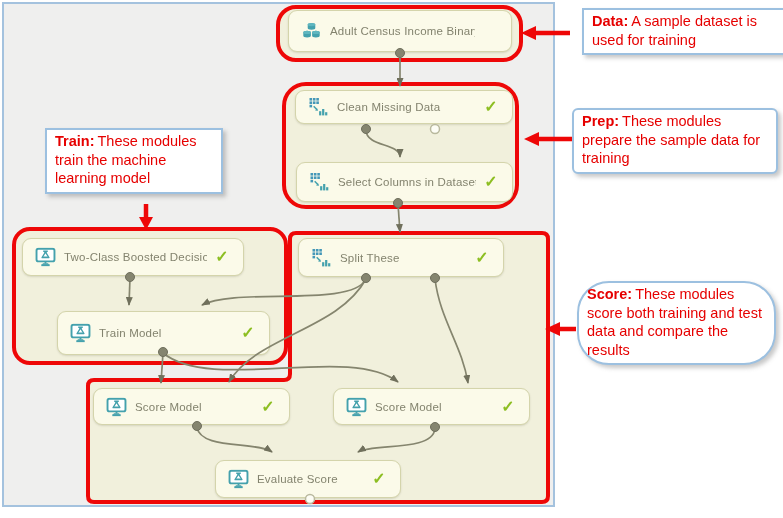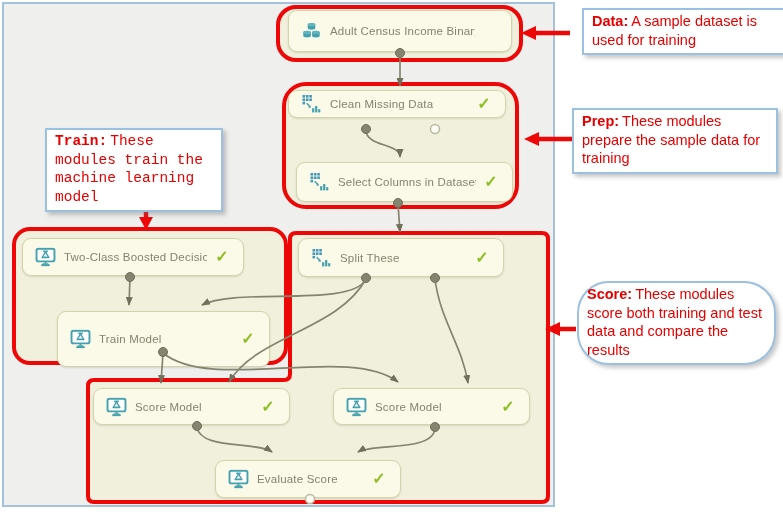--- a/index.html
+++ b/index.html
@@ -77,42 +77,42 @@
     <rect x="14" y="229" width="272" height="134" rx="16" fill="#f1f0dc" stroke="#ee0707" stroke-width="4"></rect>
   </svg>
 
   <div class="module" style="left:288px;top:10px;width:224px;height:42px">
     <svg class="micon" viewBox="0 0 20 20">
         <use href="#ic-db"></use>
       </svg>
     <span class="mlabel">Adult Census Income Binary C...</span>
     <span class="mcheck"></span>
   </div>
-  <div class="module" style="left:288px;top:90px;width:218px;height:28px">
+  <div class="module" style="left:295px;top:90px;width:218px;height:34px">
     <svg class="micon" viewBox="0 0 20 20">
         <use href="#ic-prep"></use>
       </svg>
     <span class="mlabel">Clean Missing Data</span>
     <span class="mcheck">✓</span>
   </div>
   <div class="module" style="left:296px;top:162px;width:217px;height:40px">
     <svg class="micon" viewBox="0 0 20 20">
         <use href="#ic-prep"></use>
       </svg>
     <span class="mlabel">Select Columns in Dataset</span>
     <span class="mcheck">✓</span>
   </div>
   <div class="module" style="left:22px;top:238px;width:222px;height:38px">
     <svg class="micon" viewBox="0 0 22 20">
         <use href="#ic-ml"></use>
       </svg>
     <span class="mlabel">Two-Class Boosted Decision T...</span>
     <span class="mcheck">✓</span>
   </div>
-  <div class="module" style="left:57px;top:311px;width:213px;height:56px">
+  <div class="module" style="left:57px;top:311px;width:213px;height:44px">
     <svg class="micon" viewBox="0 0 22 20">
         <use href="#ic-ml"></use>
       </svg>
     <span class="mlabel">Train Model</span>
     <span class="mcheck">✓</span>
   </div>
   <div class="module" style="left:298px;top:238px;width:206px;height:39px">
     <svg class="micon" viewBox="0 0 20 20">
         <use href="#ic-prep"></use>
       </svg>
@@ -181,23 +181,23 @@
       <path d="M576,329 L559,329"></path>
       <path d="M560,322 L560,336 L545,329 Z" stroke="none"></path>
       <path d="M146,204 L146,218"></path>
       <path d="M139,217 L153,217 L146,230 Z" stroke="none"></path>
     </g>
   </svg>
 
   <div class="callout" style="left:582px;top:8px;width:218px;">
     <span class="co-label">Data:</span><span class="co-rest">A sample dataset is used for training</span>
   </div>
-  <div class="callout" style="left:572px;top:108px;width:206px;">
+  <div class="callout" style="left:572px;top:108px;width:206px;border-radius:6px;">
     <span class="co-label">Prep:</span><span class="co-rest">These modules prepare the sample data for training</span>
   </div>
-  <div class="callout" style="left:45px;top:128px;width:178px;font-family:Liberation Mono, monospace;">
+  <div class="callout" style="left:45px;top:128px;width:178px;">
     <span class="co-label">Train:</span><span class="co-rest">These modules train the machine learning model</span>
   </div>
   <div class="callout" style="left:577px;top:281px;width:199px;border-radius:32px;">
     <span class="co-label">Score:</span><span class="co-rest">These modules score both training and test data and compare the results</span>
   </div>
 
 </div>
 
 </body></html>

